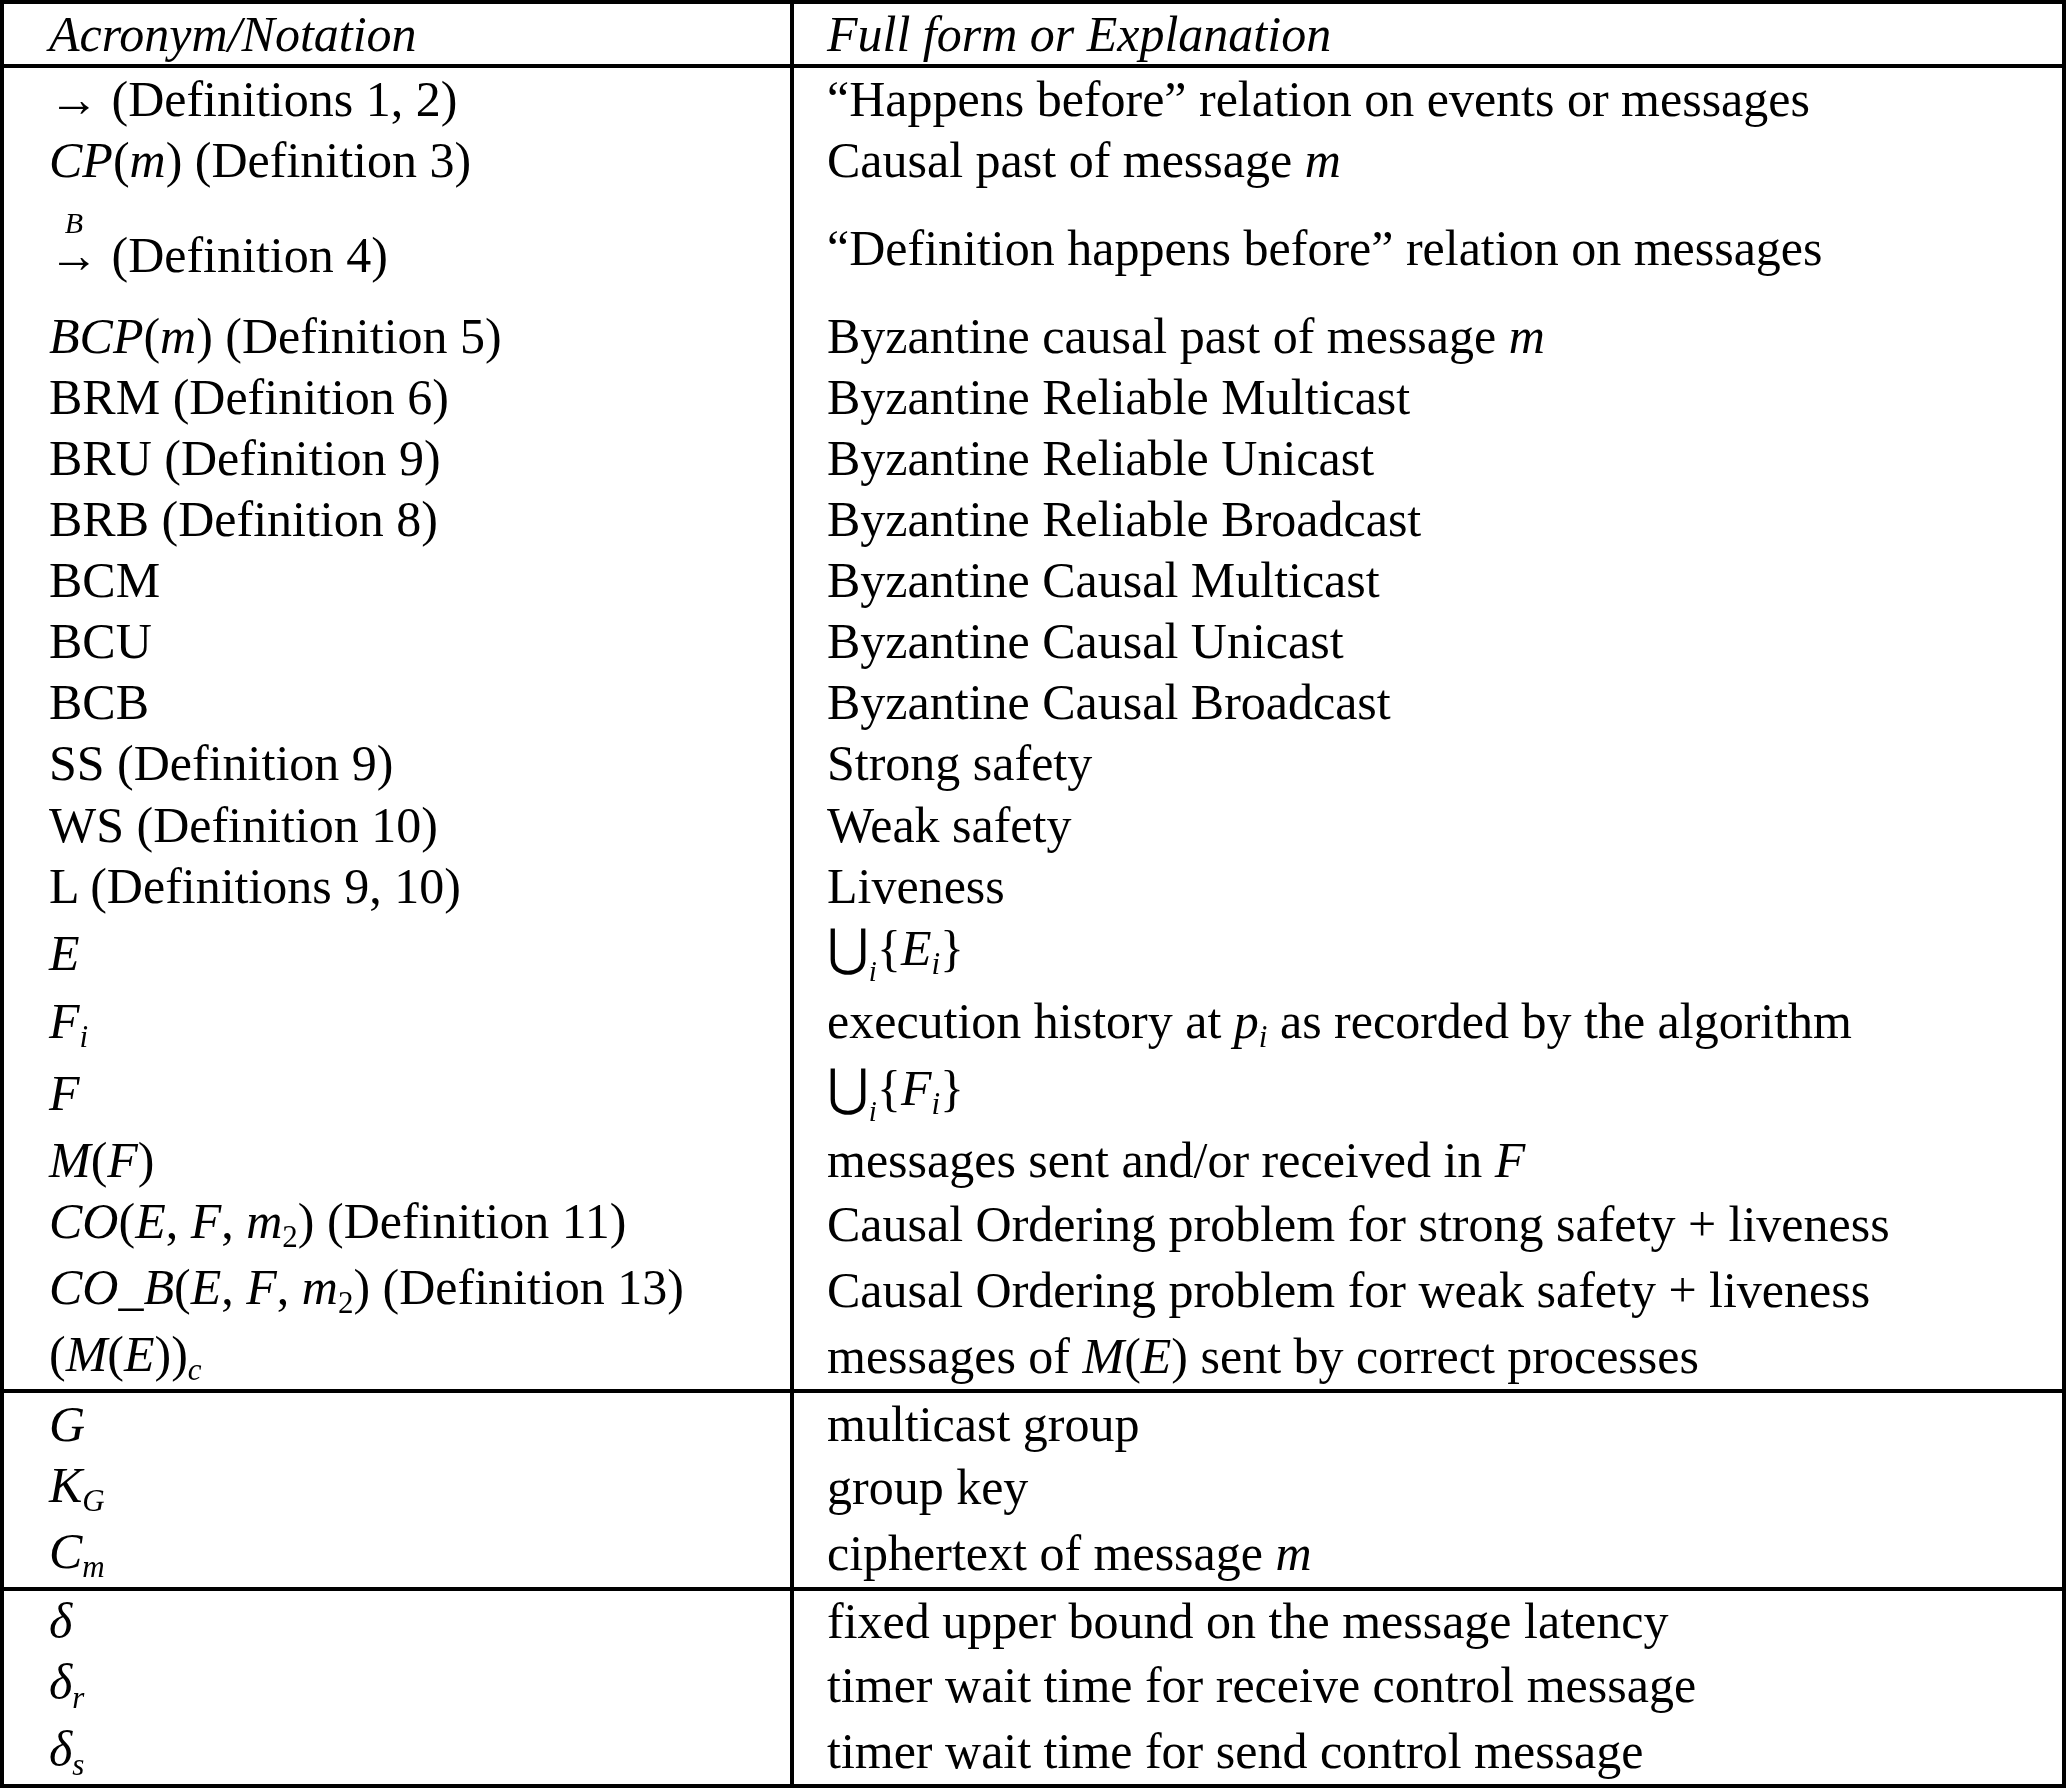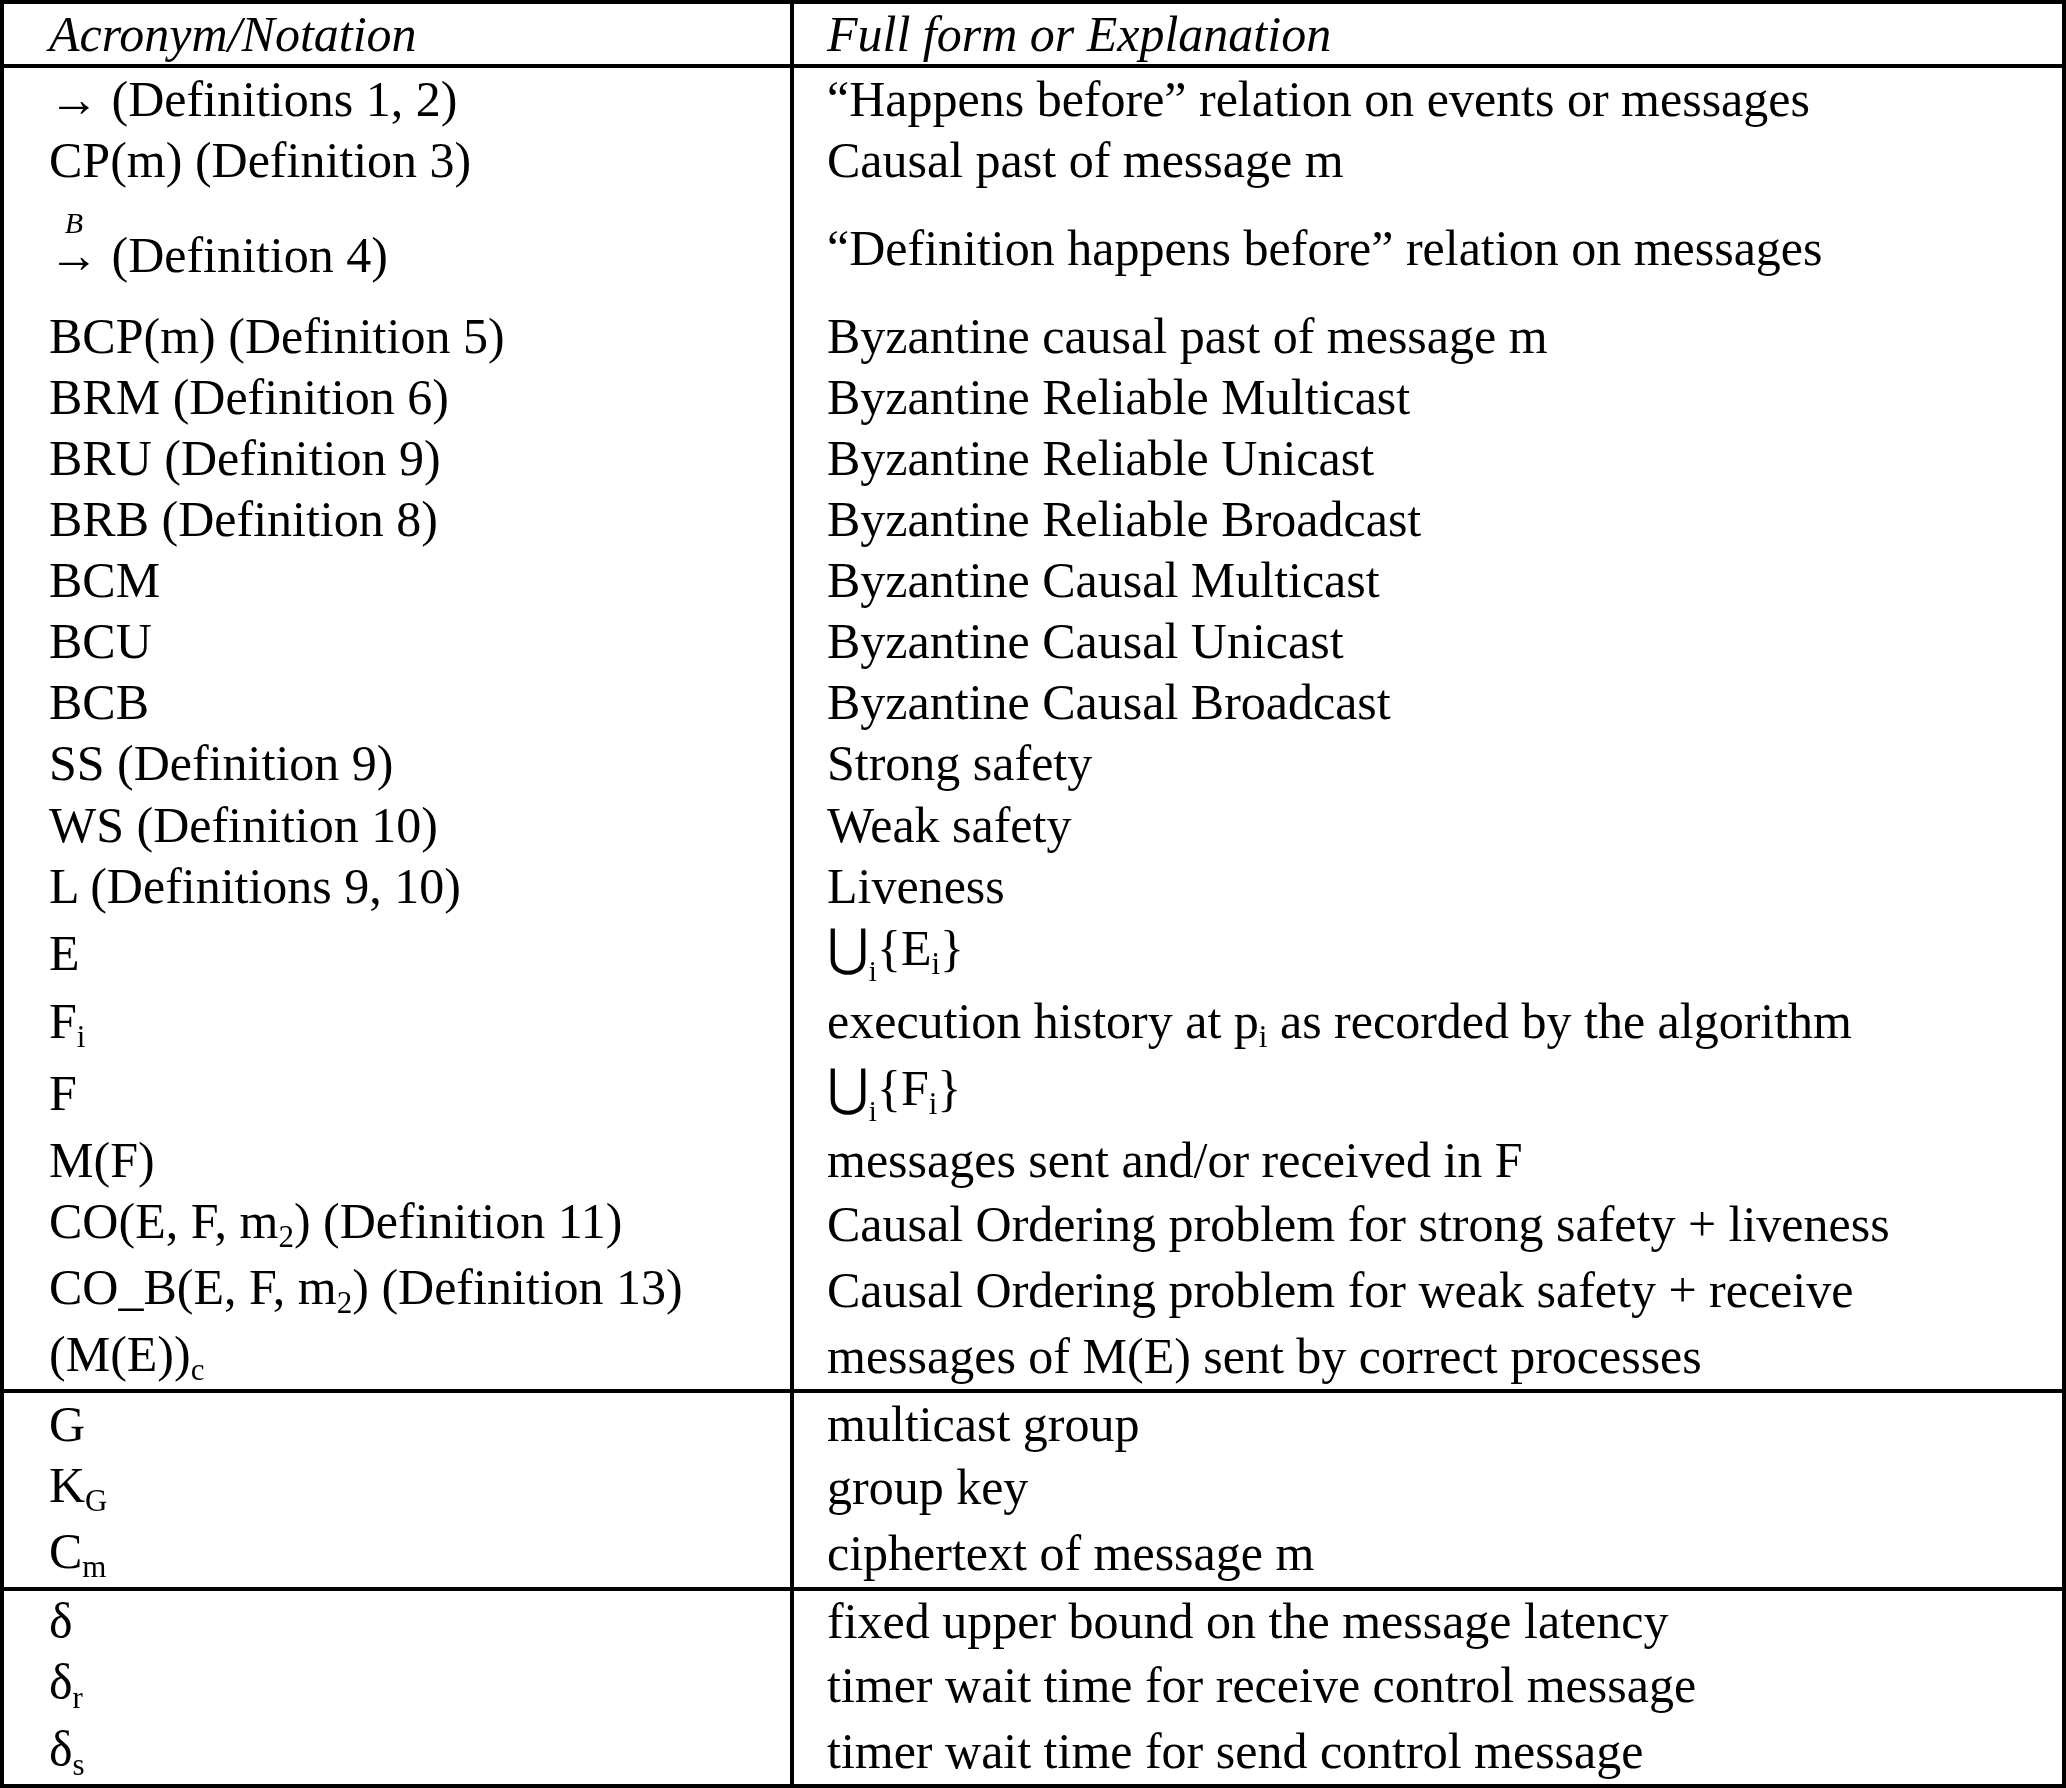--- a/index.html
+++ b/index.html
@@ -38,21 +38,21 @@
   tbody tr.tall-arrow { height: 109px; }
   tbody tr.tall-cup { height: 65px; }
   tbody[data-name="section-2"] tr { height: 51px; }
   tbody[data-name="section-3"] tr { height: 59px; }
   tbody.section:not(:first-of-type) tr:first-child th,
   tbody.section:not(:first-of-type) tr:first-child td {
     border-top: 4.1px solid #000000;
   }
   
   .rn { font-style: normal; }
-  .it { }
+  .it { font-style: italic; }
   .sb { font-size: 0.62em; vertical-align: -0.28em; }
   .cup {
     font-family: "DejaVu Sans", "DejaVu Serif", sans-serif;
     font-size: 1.02em;
   }
   .cupsub { font-size: 0.58em; vertical-align: -0.55em; }
   
   .stack {
     display: inline-block;
     text-align: center;
@@ -149,21 +149,21 @@
       <tr data-name="table-row">
         <td class="col1" data-name="acronym-cell"><span class="it" data-name="text-run">M</span><span class="rn" data-name="text-run">(</span><span class="it" data-name="text-run">F</span><span class="rn" data-name="text-run">)</span></td>
         <td class="col2" data-name="explanation-cell"><span class="rn" data-name="text-run">messages sent and/or received in </span><span class="it" data-name="text-run">F</span></td>
       </tr>
       <tr data-name="table-row">
         <td class="col1" data-name="acronym-cell"><span class="it" data-name="text-run">CO</span><span class="rn" data-name="text-run">(</span><span class="it" data-name="text-run">E</span><span class="rn" data-name="text-run">, </span><span class="it" data-name="text-run">F</span><span class="rn" data-name="text-run">, </span><span class="it" data-name="text-run">m</span><span class="sb rn" data-name="text-run">2</span><span class="rn" data-name="text-run">) (Definition 11)</span></td>
         <td class="col2" data-name="explanation-cell"><span class="rn" data-name="text-run">Causal Ordering problem for strong safety + liveness</span></td>
       </tr>
       <tr data-name="table-row">
         <td class="col1" data-name="acronym-cell"><span class="it" data-name="text-run">CO</span><span class="rn" data-name="text-run">_</span><span class="it" data-name="text-run">B</span><span class="rn" data-name="text-run">(</span><span class="it" data-name="text-run">E</span><span class="rn" data-name="text-run">, </span><span class="it" data-name="text-run">F</span><span class="rn" data-name="text-run">, </span><span class="it" data-name="text-run">m</span><span class="sb rn" data-name="text-run">2</span><span class="rn" data-name="text-run">) (Definition 13)</span></td>
-        <td class="col2" data-name="explanation-cell"><span class="rn" data-name="text-run">Causal Ordering problem for weak safety + receive</span></td>
+        <td class="col2" data-name="explanation-cell"><span class="rn" data-name="text-run">Causal Ordering problem for weak safety + liveness</span></td>
       </tr>
       <tr data-name="table-row">
         <td class="col1" data-name="acronym-cell"><span class="rn" data-name="text-run">(</span><span class="it" data-name="text-run">M</span><span class="rn" data-name="text-run">(</span><span class="it" data-name="text-run">E</span><span class="rn" data-name="text-run">))</span><span class="sb it" data-name="text-run">c</span></td>
         <td class="col2" data-name="explanation-cell"><span class="rn" data-name="text-run">messages of </span><span class="it" data-name="text-run">M</span><span class="rn" data-name="text-run">(</span><span class="it" data-name="text-run">E</span><span class="rn" data-name="text-run">)</span><span class="rn" data-name="text-run"> sent by correct processes</span></td>
       </tr>
     </tbody>
     <tbody class="section" data-name="section-2">
       <tr data-name="table-row">
         <td class="col1" data-name="acronym-cell"><span class="it" data-name="text-run">G</span></td>
         <td class="col2" data-name="explanation-cell"><span class="rn" data-name="text-run">multicast group</span></td>

